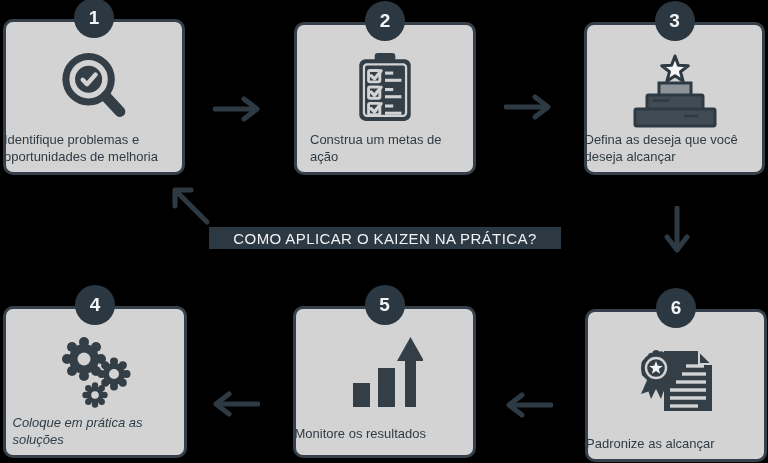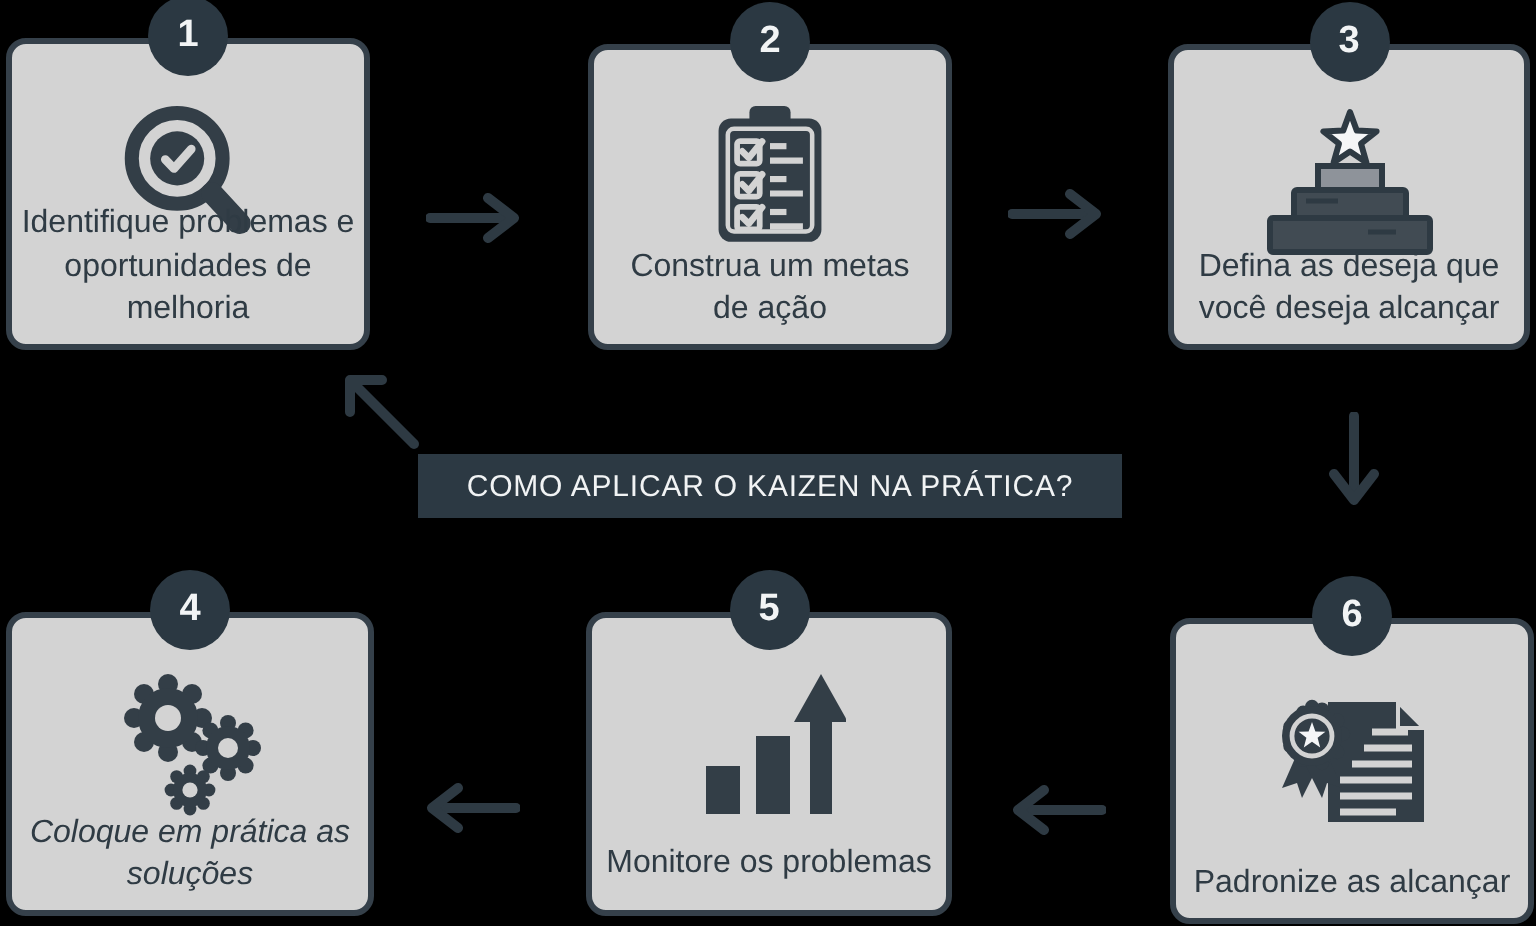--- a/index.html
+++ b/index.html
@@ -13,28 +13,28 @@
   }
   .badge{
     position:absolute;left:50%;transform:translateX(-50%);top:-24px;
     width:40px;height:40px;border-radius:50%;background:#2b3842;
     display:flex;align-items:center;justify-content:center;
     color:#f2f4f5;font-size:19px;font-weight:bold;z-index:3;
   }
   .icon{position:absolute;left:50%;transform:translateX(-50%);}
   .caption{
     position:absolute;left:50%;transform:translateX(-50%);bottom:6px;width:180px;
-    text-align:center;color:#2f3b44;font-size:16px;font-weight:500;line-height:1.35;
+    color:#2f3b44;font-size:13px;font-weight:500;line-height:1.35;
   }
   .caption.w150{width:150px;}
   .caption.w165{width:165px;font-style:italic;}
   .caption.low{bottom:12px;}
   .arrow{position:absolute;}
   .banner{
-    position:absolute;left:209px;top:227px;width:352px;height:32px;background:#2c3943;
+    position:absolute;left:209px;top:227px;width:352px;height:22px;background:#2c3943;
     display:flex;align-items:center;justify-content:center;
     color:#f1f3f4;font-size:15px;letter-spacing:0.4px;white-space:nowrap;
   }
   svg{display:block;}
 </style>
 </head>
 <body>
 
 <div class="stage">
 
@@ -148,21 +148,21 @@
     <div class="icon" style="top:26px;">
       <svg width="76" height="76" viewBox="0 0 76 76">
         <g fill="#333e47">
           <rect x="6" y="48" width="17" height="24"></rect>
           <rect x="31" y="33" width="17" height="39"></rect>
           <rect x="58" y="22" width="11" height="50"></rect>
           <polygon points="63.5,2 50,26 77,26"></polygon>
         </g>
       </svg>
     </div>
-    <div class="caption low">Monitore os problemas</div>
+    <div class="caption low">Monitore os resultados</div>
   </div>
 
   <div class="step" style="left:585px;top:309px;width:182px;height:153px;">
     <div class="badge">
         <span>6</span>
       </div>
     <div class="icon" style="top:29px;">
       <svg width="80" height="76" viewBox="0 0 80 76">
         <path d="M28 10 H63 L76 23 V70 H28 Z" fill="#333e47"></path>
         <path d="M63 10 L76 23 H63 Z" fill="#333e47" stroke="#d3d3d3" stroke-width="2"></path>

